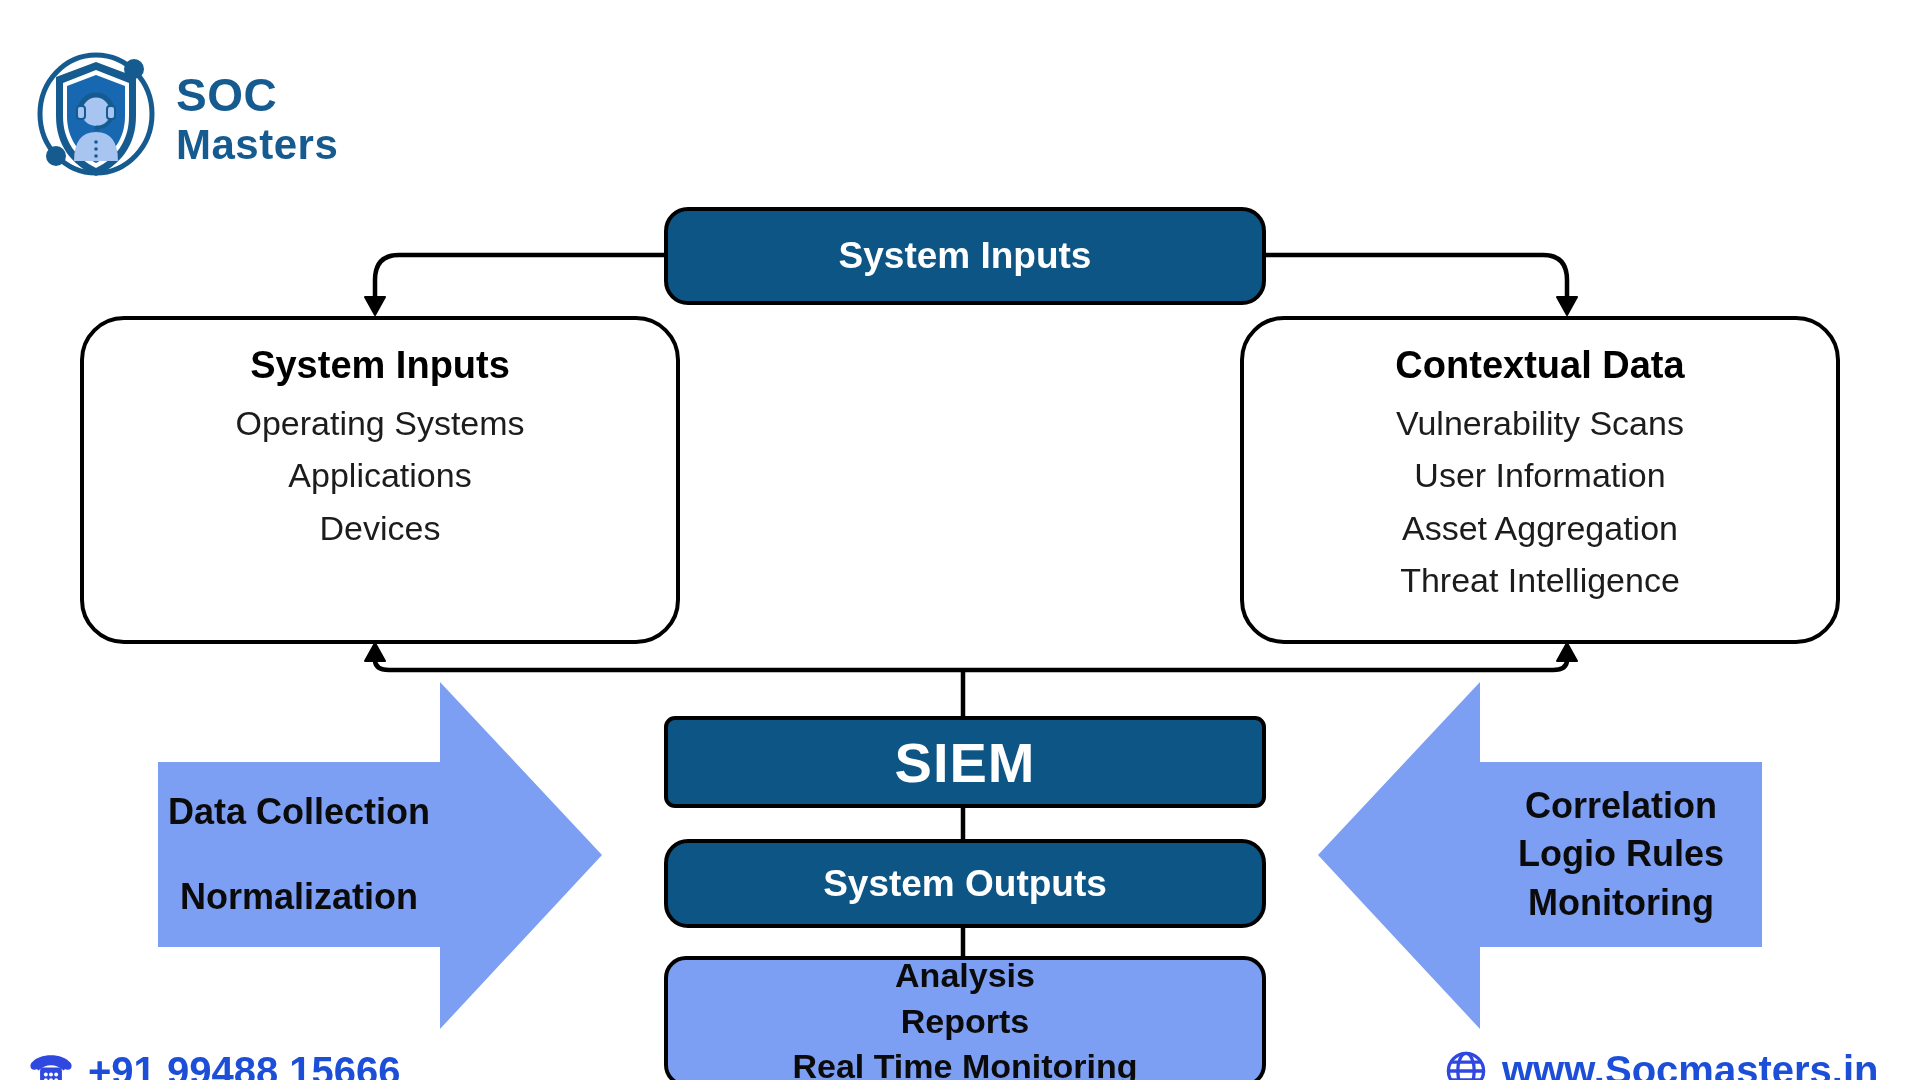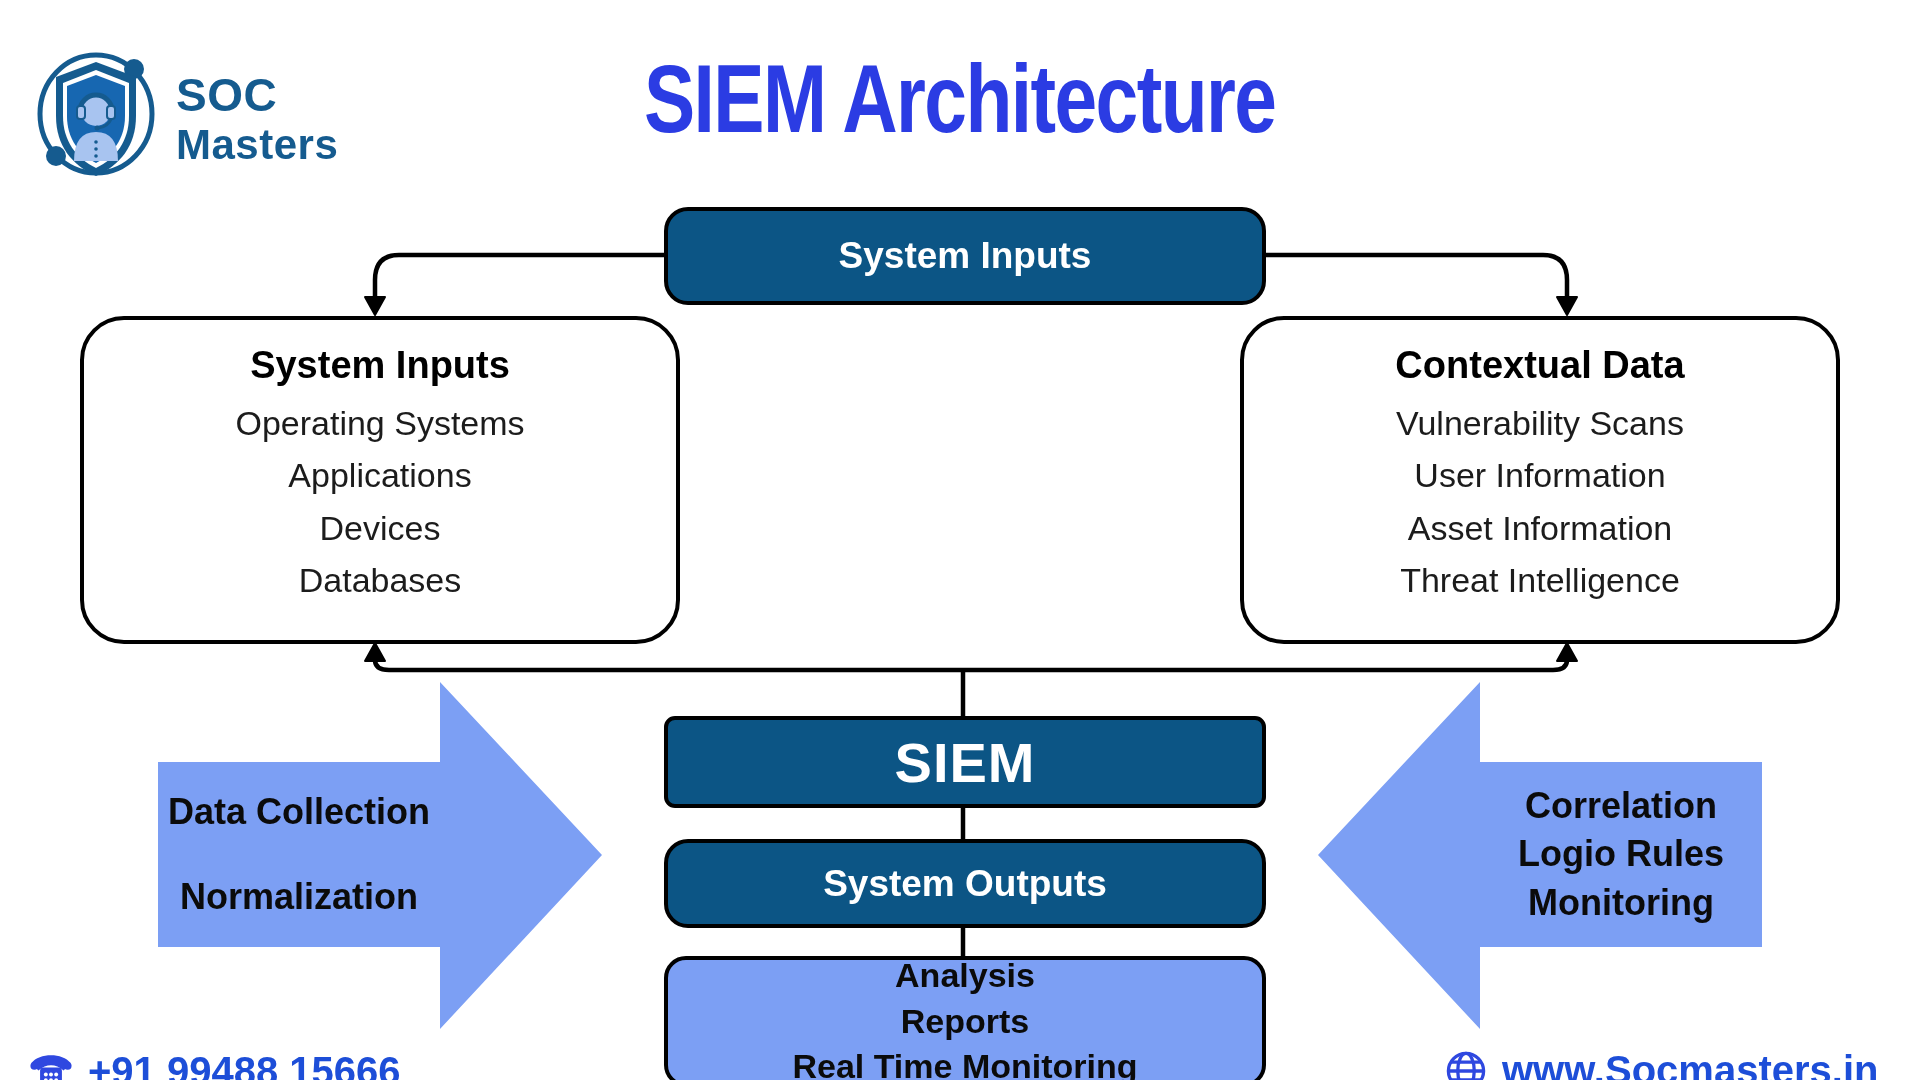--- a/index.html
+++ b/index.html
@@ -114,44 +114,40 @@
       <circle cx="66" cy="94" r="1.8" fill="var(--logo-blue)"></circle>
       <circle cx="66" cy="101" r="1.8" fill="var(--logo-blue)"></circle>
       <circle cx="66" cy="108" r="1.8" fill="var(--logo-blue)"></circle>
     </svg>
     <div class="logo-text">
       <div class="logo-line1">SOC</div>
       <div class="logo-line2">Masters</div>
     </div>
   </div>
 
-  <div class="title-wrap">
-    <div class="title">SIEM Architecture</div>
-  </div>
 
   <div class="db-box box-top">
     <span>System Inputs</span>
   </div>
 
   <div class="w-box w-box-left">
     <div class="w-title">System Inputs</div>
     <div class="w-items">
       <div>Operating Systems</div>
       <div>Applications</div>
       <div>Devices</div>
-      <div>Databases</div>
     </div>
   </div>
 
   <div class="w-box w-box-right">
     <div class="w-title">Contextual Data</div>
     <div class="w-items">
       <div>Vulnerability Scans</div>
       <div>User Information</div>
-      <div>Asset Information</div>
+      <div>Asset Aggregation</div>
       <div>Threat Intelligence</div>
     </div>
   </div>
 
   <div class="db-box box-siem">
     <span>SIEM</span>
   </div>
 
   <div class="db-box box-outputs">
     <span>System Outputs</span>

